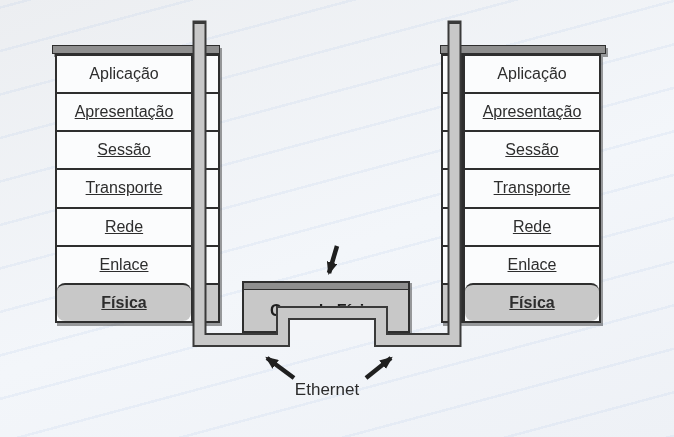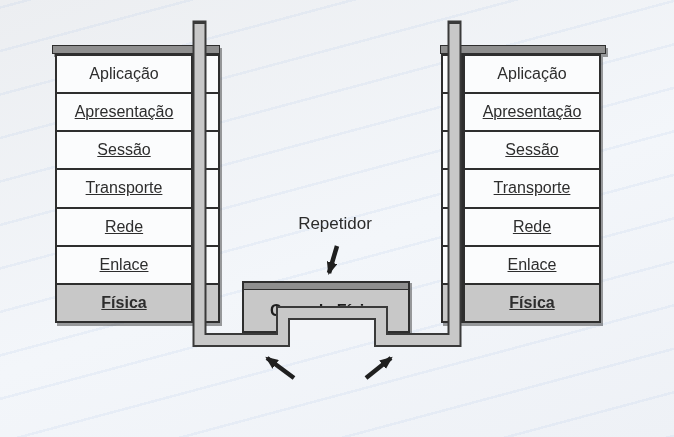--- a/index.html
+++ b/index.html
@@ -21,21 +21,21 @@
   .stack-right{left:440px;width:166px;}
   .lid{position:absolute;left:0;top:0;height:9px;width:100%;
        background:var(--lid_fill);border:1.5px solid var(--outline);}
   .maincol{position:absolute;top:9px;width:138px;height:269px;
        border:2px solid var(--outline);display:flex;flex-direction:column;background:var(--layer_fill);}
   .stack-left .maincol{left:3px;}
   .stack-right .maincol{left:23px;}
   .layer{flex:1;display:flex;align-items:center;justify-content:center;
        font-size:16px;color:var(--text_color);background:var(--layer_fill);}
   .layer + .layer{border-top:2px solid var(--outline);text-decoration:underline;}
-  .layer.hl{background:var(--highlight_fill);font-weight:bold;}
+  .layer.hl{background:var(--highlight_fill);font-weight:bold;border-radius:8px;}
   .narrowcol{position:absolute;top:9px;height:269px;border:2px solid var(--outline);
        display:flex;flex-direction:column;background:var(--layer_fill);}
   .stack-left .narrowcol{left:141px;width:27px;}
   .stack-right .narrowcol{left:1px;width:22px;}
   .cell{flex:1;}
   .cell + .cell{border-top:2px solid var(--outline);}
   .cell.hl{background:var(--highlight_fill);}
 
   
   .phybox{position:absolute;left:242px;top:281px;width:168px;height:52px;
@@ -121,15 +121,15 @@
         <path class="ah" d="M0,0 L12,5 L0,10 Z"></path>
       </marker>
     </defs>
     <path class="pipe-outer" d="M199.5 20.5 L199.5 340 L283 340 L283 313 L381 313 L381 340 L454.5 340 L454.5 20.5"></path>
     <path class="pipe-inner" d="M199.5 24 L199.5 340 L283 340 L283 313 L381 313 L381 340 L454.5 340 L454.5 24"></path>
     <path class="arrow" marker-end="url(#ah)" d="M337 246 L329 273"></path>
     <path class="arrow" marker-end="url(#ah)" d="M294 378 L267 358"></path>
     <path class="arrow" marker-end="url(#ah)" d="M366 378 L391 358"></path>
   </svg>
 
-  <div class="lbl lbl-repetidor">Repetidor</div>
+  <div class="lbl lbl-ethernet">Ethernet</div>
 
 </div>
 
 </body></html>

